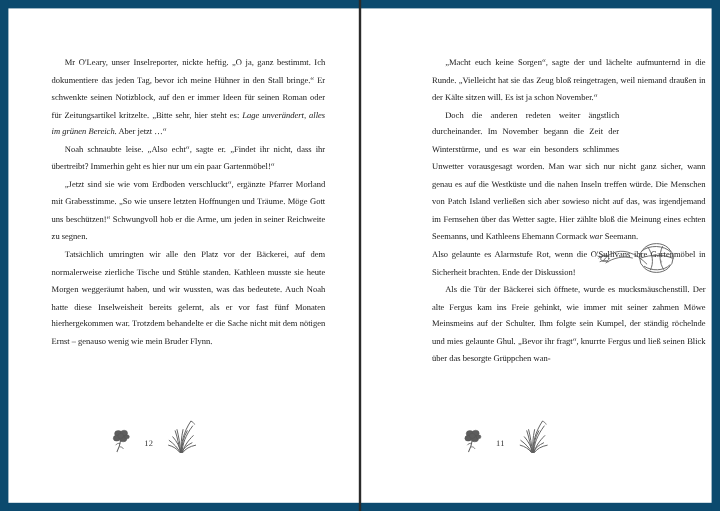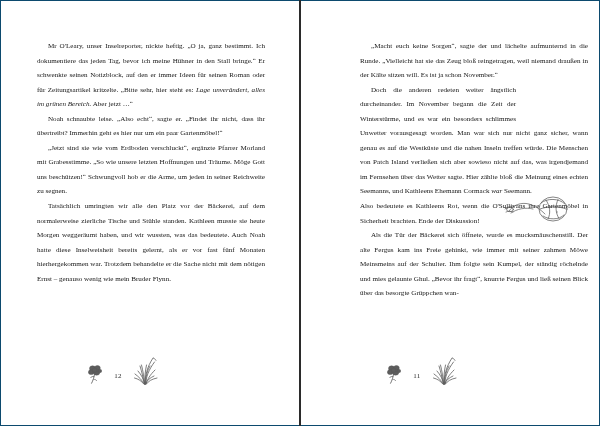--- a/index.html
+++ b/index.html
@@ -22,21 +22,21 @@
     display: flex;
     background: #fdfdfd;
   }
 
   .page {
     position: relative;
     width: 300px;
     height: 426px;
     box-sizing: border-box;
     background: #ffffff;
-    border: 1px solid #0c4a6e;
+    border: 7px solid #0c4a6e;
     overflow: hidden;
   }
   .page.left  { border-right: none; }
   .page.right { border-left: none; }
 
   
   .gutter {
     position: absolute;
     left: 299px;
     top: 0;
@@ -162,21 +162,21 @@
         </svg>
       </span>
     </div>
   </div>
 
   <div class="page right">
 
     <div class="text-block">
       <p>„Macht euch keine Sorgen“, sagte der und lächelte aufmunternd in die Runde. „Vielleicht hat sie das Zeug bloß reingetragen, weil niemand draußen in der Kälte sitzen will. Es ist ja schon November.“</p>
       <p><span class="sketch-float"></span><span>Doch die anderen redeten weiter ängstlich durcheinander. Im November begann die Zeit der Winterstürme, und es war ein besonders schlimmes Unwetter vorausgesagt worden. Man war sich nur nicht ganz sicher, wann genau es auf die Westküste und die nahen Inseln treffen würde. Die Menschen von Patch Island verließen sich aber sowieso nicht auf das, was irgendjemand im Fernsehen über das Wetter sagte. Hier zählte bloß die Meinung eines echten Seemanns, und Kathleens Ehemann Cormack </span><em>war</em><span> Seemann.</span></p>
-      <p class="no-indent">Also bedeutete es Kathleens Rot, wenn die O'Sullivans ihre Gartenmöbel in Sicherheit brachten. Ende der Diskussion!</p>
+      <p class="no-indent">Also gelaunte es Alarmstufe Rot, wenn die O'Sullivans ihre Gartenmöbel in Sicherheit brachten. Ende der Diskussion!</p>
       <p>Als die Tür der Bäckerei sich öffnete, wurde es mucksmäuschenstill. Der alte Fergus kam ins Freie gehinkt, wie immer mit seiner zahmen Möwe Meinsmeins auf der Schulter. Ihm folgte sein Kumpel, der ständig röchelnde und mies gelaunte Ghul. „Bevor ihr fragt“, knurrte Fergus und ließ seinen Blick über das besorgte Grüppchen wan-</p>
     </div>
 
     <span class="sketch">
       <svg width="70" height="42" viewBox="0 0 70 42">
         <g fill="none" stroke="#4a4a4a" stroke-width="0.75" stroke-linecap="round">
           <path d="M6 24 C10 18, 18 15, 26 17 C33 19, 38 23, 42 27"></path>
           <path d="M8 26 C14 22, 22 20, 30 22"></path>
           <path d="M2 22 C4 20, 7 19, 10 20"></path>
           <path d="M3 25 C5 24, 8 24, 10 25"></path>

